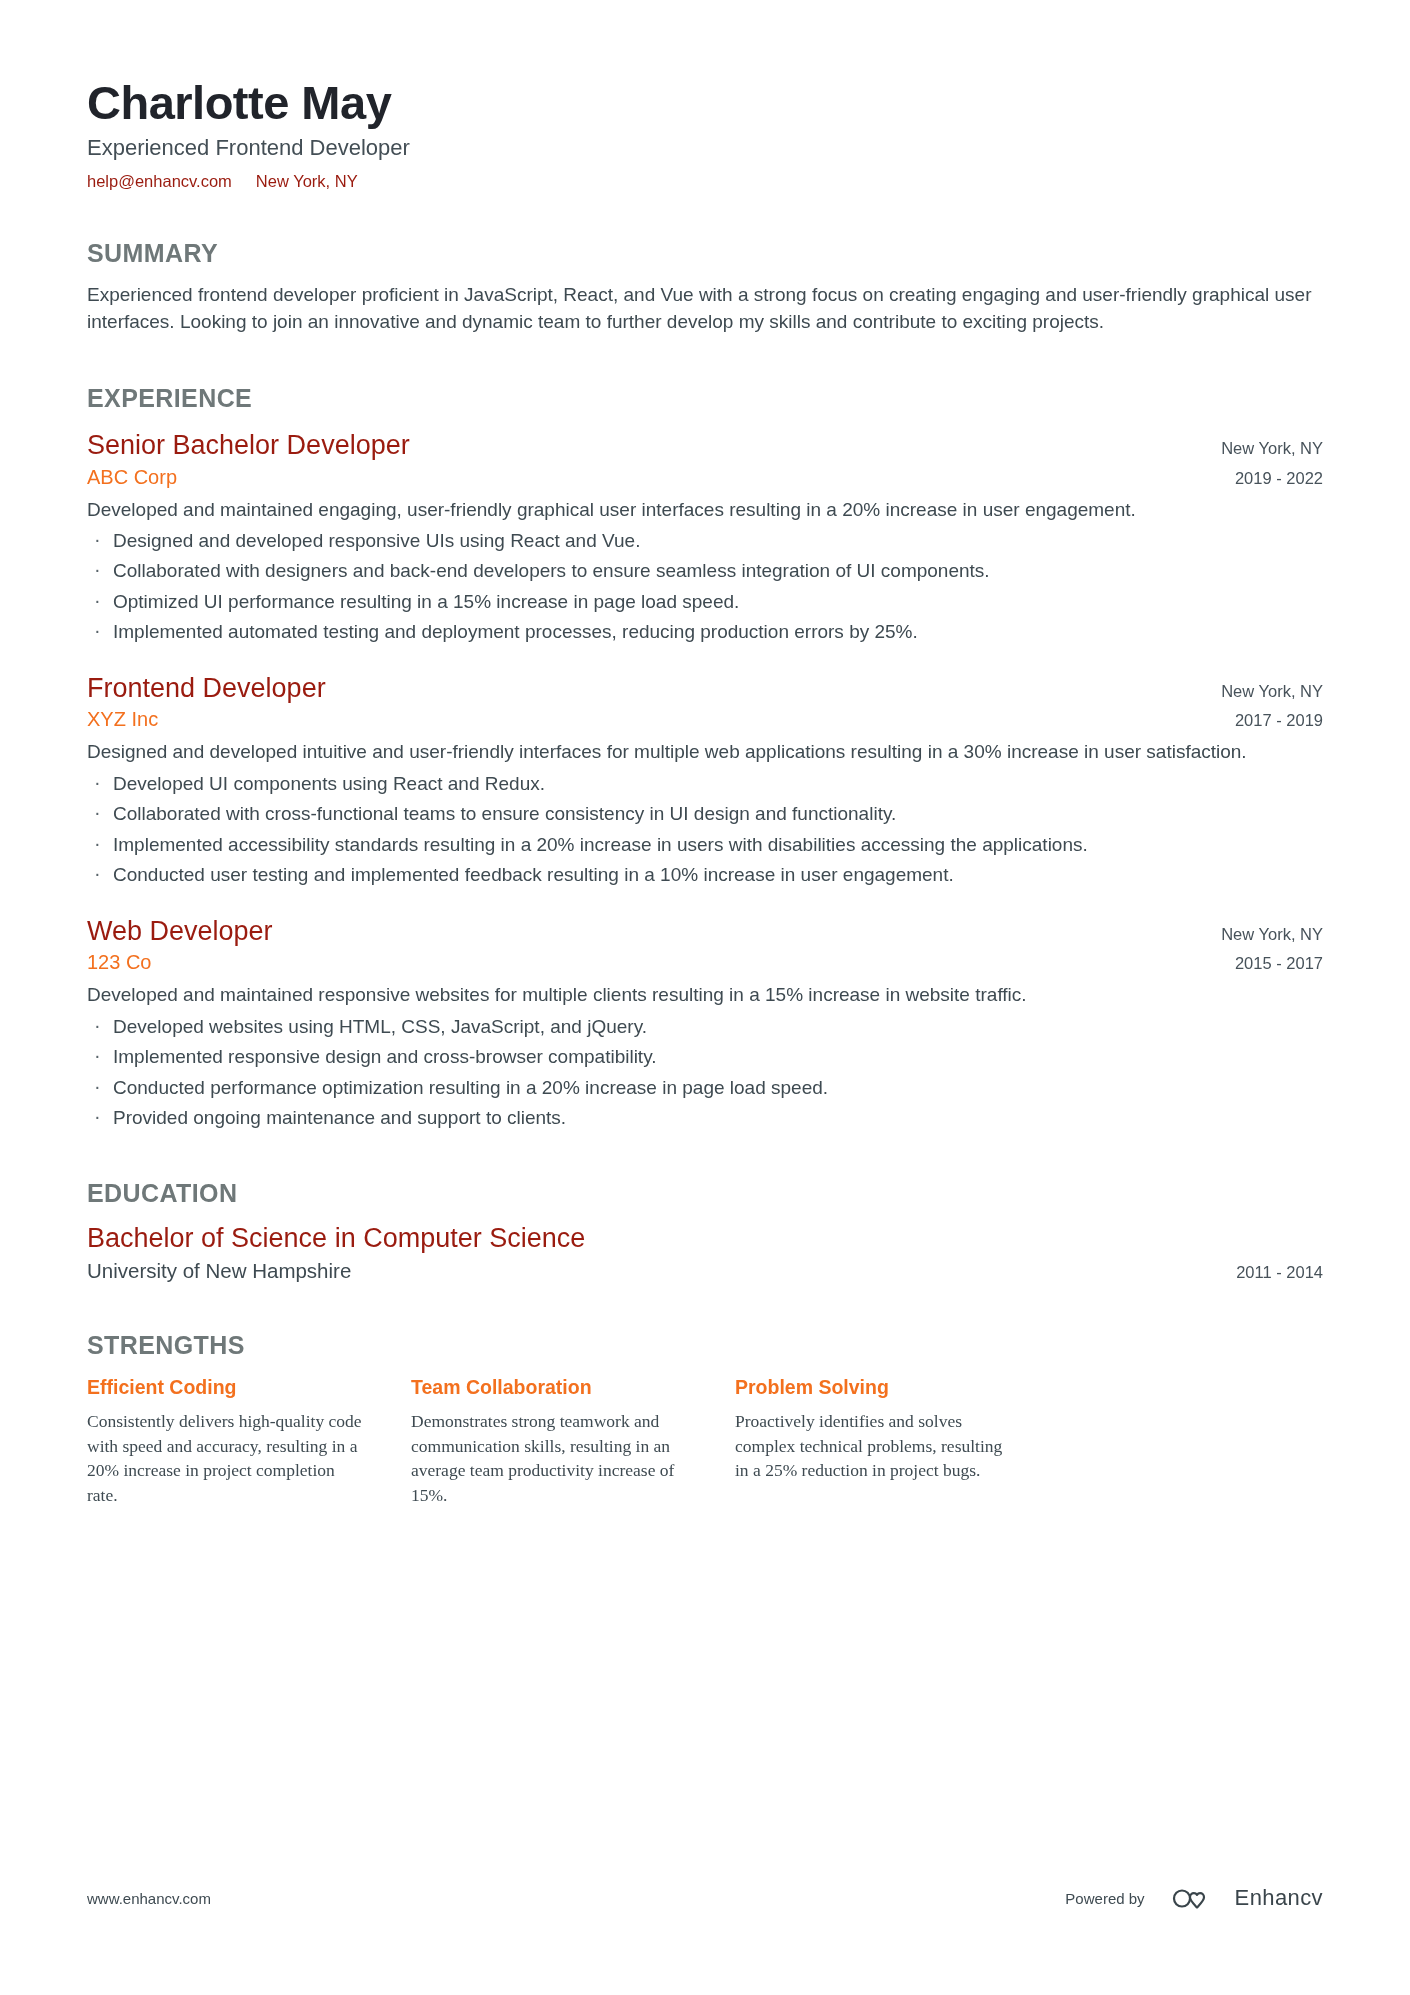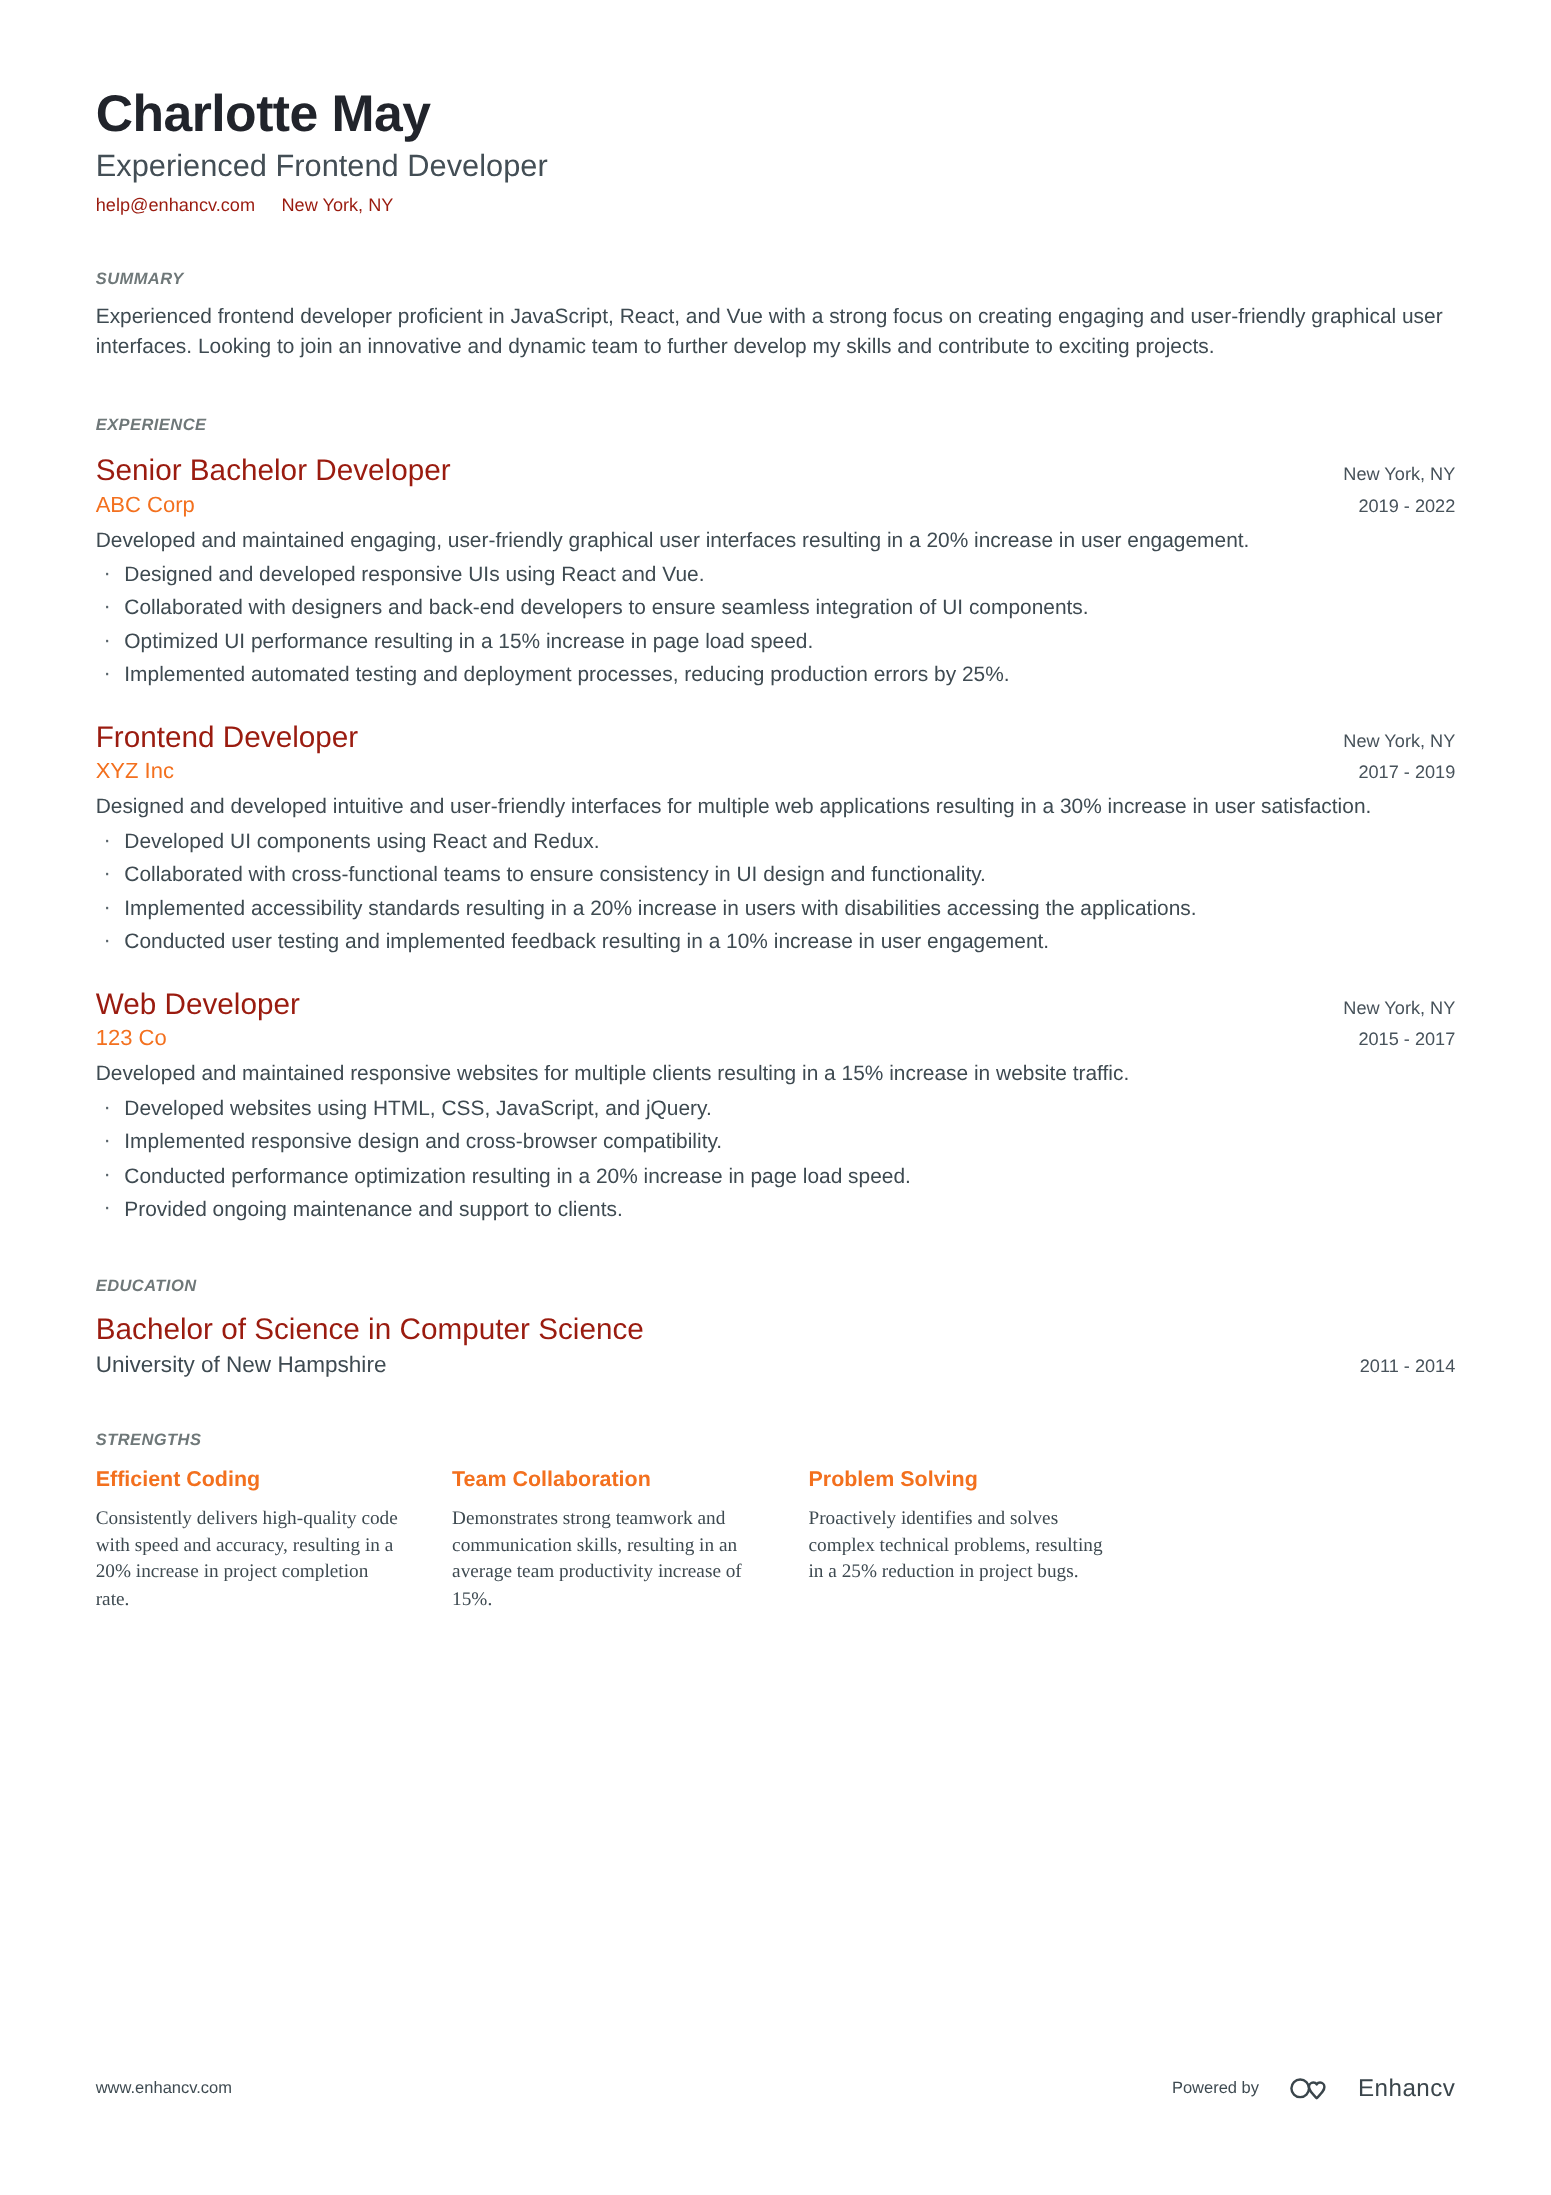--- a/index.html
+++ b/index.html
@@ -29,41 +29,40 @@
   }
   
   .name{
     font-size:47px;
     font-weight:700;
     color:var(--name-color);
     letter-spacing:-0.5px;
     line-height:1.15;
   }
   .subtitle{
-    font-size:28px;
+    font-size:22px;
     font-weight:400;
     color:var(--subtitle-color);
     margin-top:5px;
   }
   .contact-row{
     margin-top:11px;
     display:flex;
     gap:24px;
     font-size:16.5px;
     color:var(--accent-red);
   }
   .contact-item{white-space:nowrap;}
   
   .section{margin-top:48px;}
   .sec-h{
-    font-size:15px;
+    font-size:25px;
     font-weight:700;
     color:var(--heading-gray);
     letter-spacing:0.4px;
-    font-style:italic;
   }
   .body-text{
     font-size:19px;
     line-height:1.44;
     margin-top:13px;
     color:var(--text-dark);
   }
   
   .job{margin-top:16px;}
   .job + .job{margin-top:27px;}

